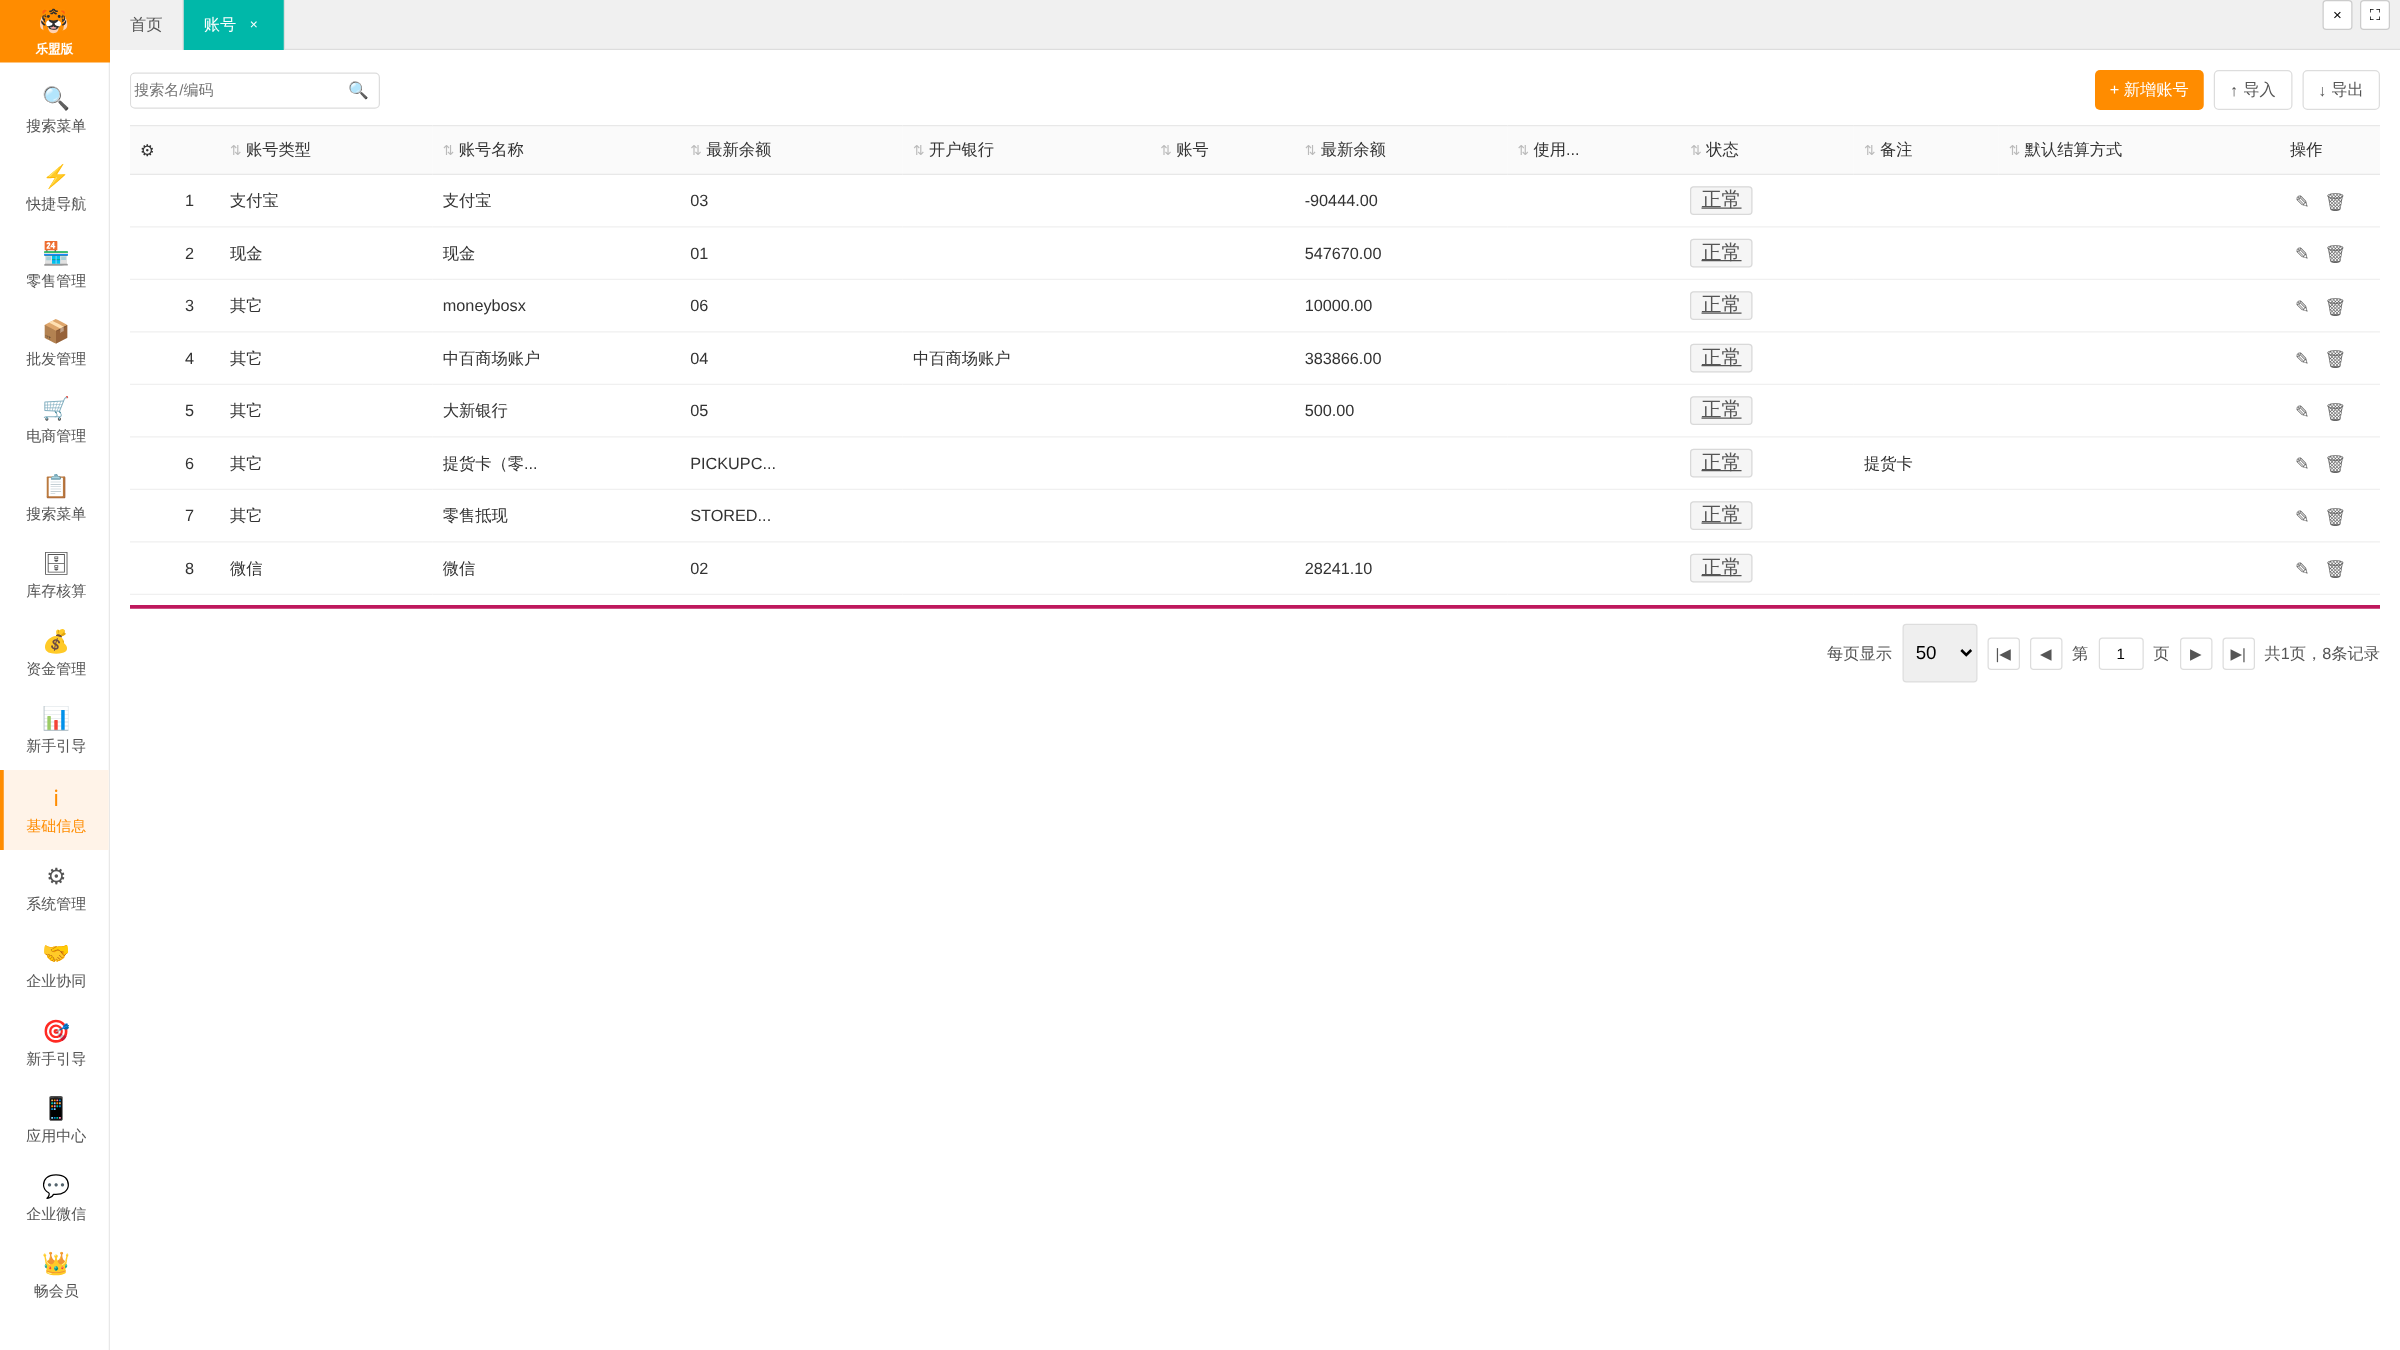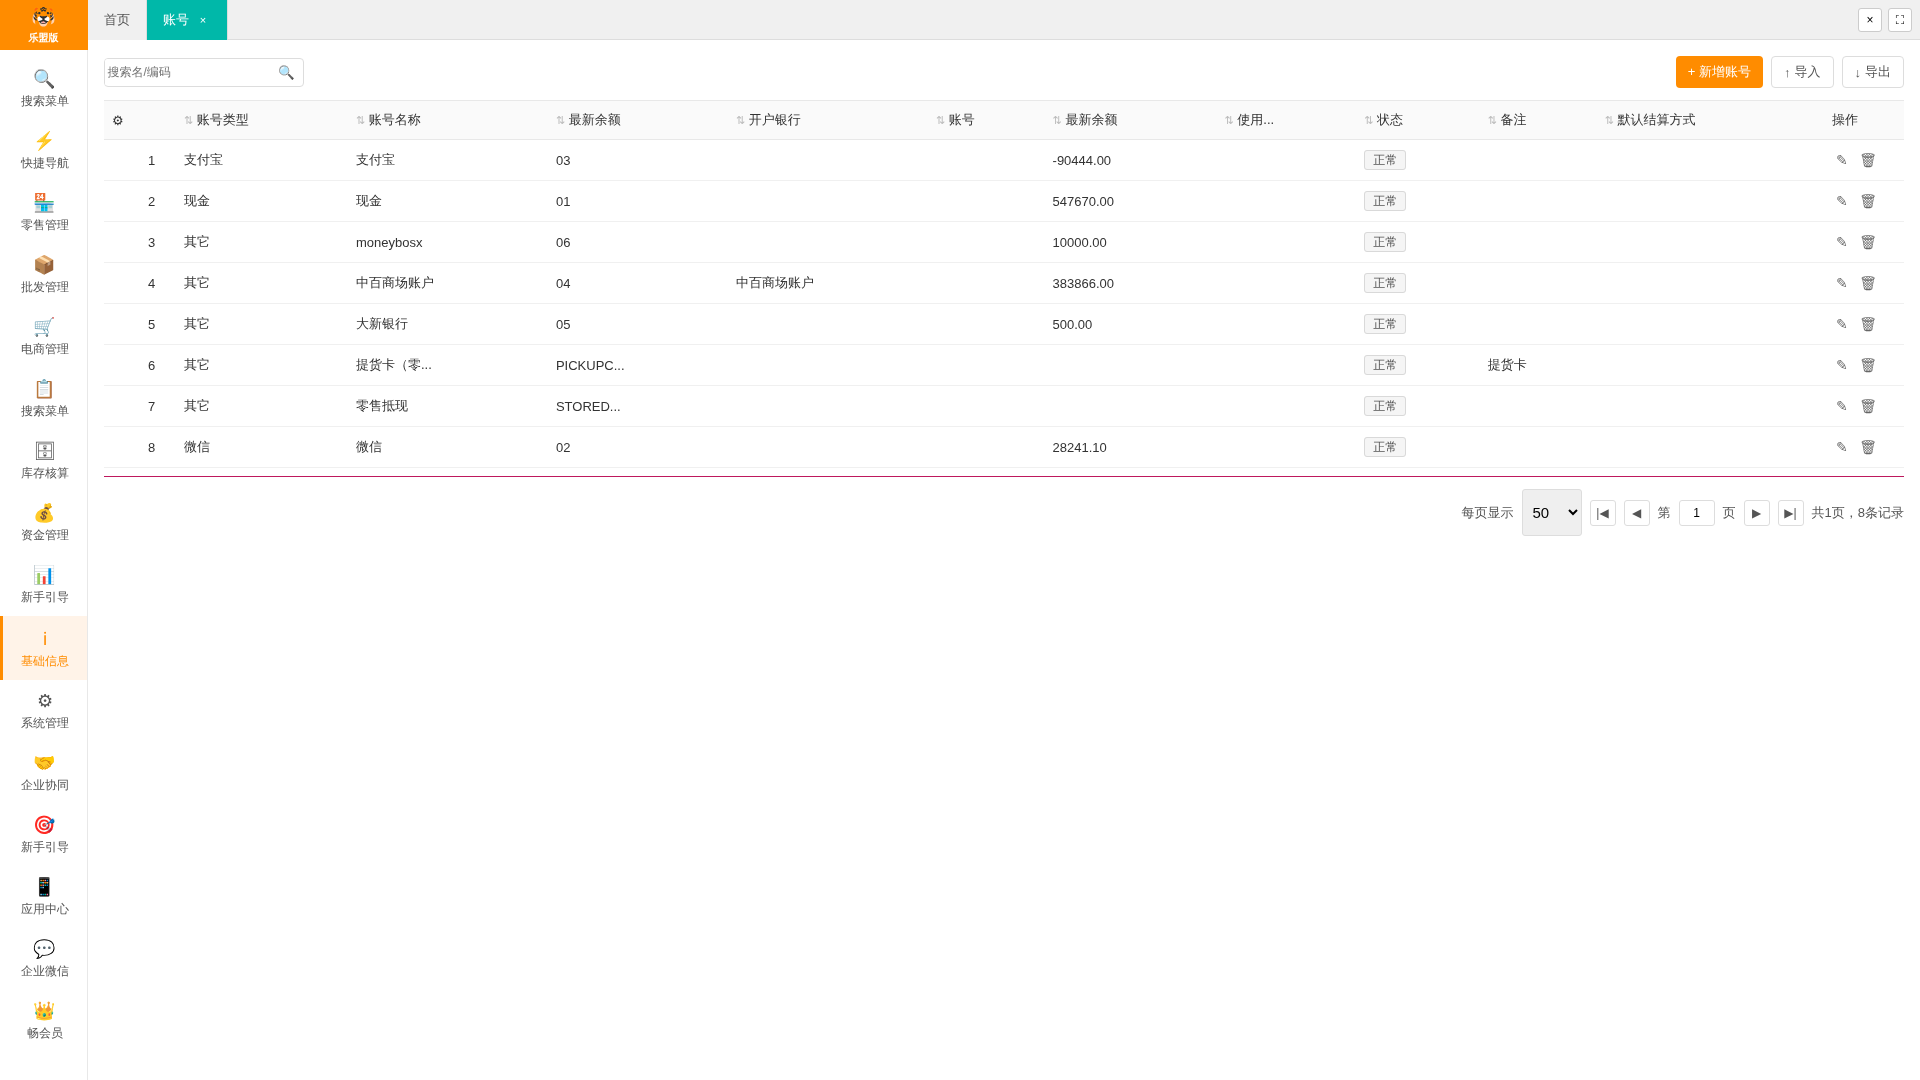--- a/index.html
+++ b/index.html
@@ -132,21 +132,21 @@
       border-radius: 50%;
       background: #ccc;
       overflow: hidden;
     }
 
     
     .tab-bar {
       height: 40px;
       background: #f0f0f0;
       display: flex;
-      align-items: center;
+      align-items: flex-start;
       padding: 0 0 0 0;
       border-bottom: 1px solid #ddd;
       position: relative;
     }
     .tab-item {
       height: 40px;
       padding: 0 16px;
       display: flex;
       align-items: center;
       cursor: pointer;
@@ -284,42 +284,43 @@
       border-bottom: 1px solid #f0f0f0;
       color: #333;
       white-space: nowrap;
     }
     .settings-col { width: 36px; text-align: center; }
     .status-badge {
       background: #f5f5f5;
       border: 1px solid #d9d9d9;
       border-radius: 3px;
       padding: 2px 8px;
-      font-size: 12px;
-      color: #555;
+      font-size: 16px;
+      color: #555;
+      text-decoration: underline;
     }
     .action-btn {
       background: none;
       border: none;
       cursor: pointer;
       color: #666;
       font-size: 14px;
       padding: 2px 4px;
     }
 
     
     .pagination {
       display: flex;
       align-items: center;
       justify-content: flex-end;
       padding: 12px 0 0 0;
       gap: 8px;
       font-size: 13px;
       color: #555;
-      border-top: 1px solid #be185d;
+      border-top: 3px solid #be185d;
       margin-top: 8px;
     }
     .page-size-select {
       border: 1px solid #ddd;
       border-radius: 3px;
       padding: 13px 6px;
       font-size: 15px;
     }
     .page-nav-btn {
       width: 26px;

